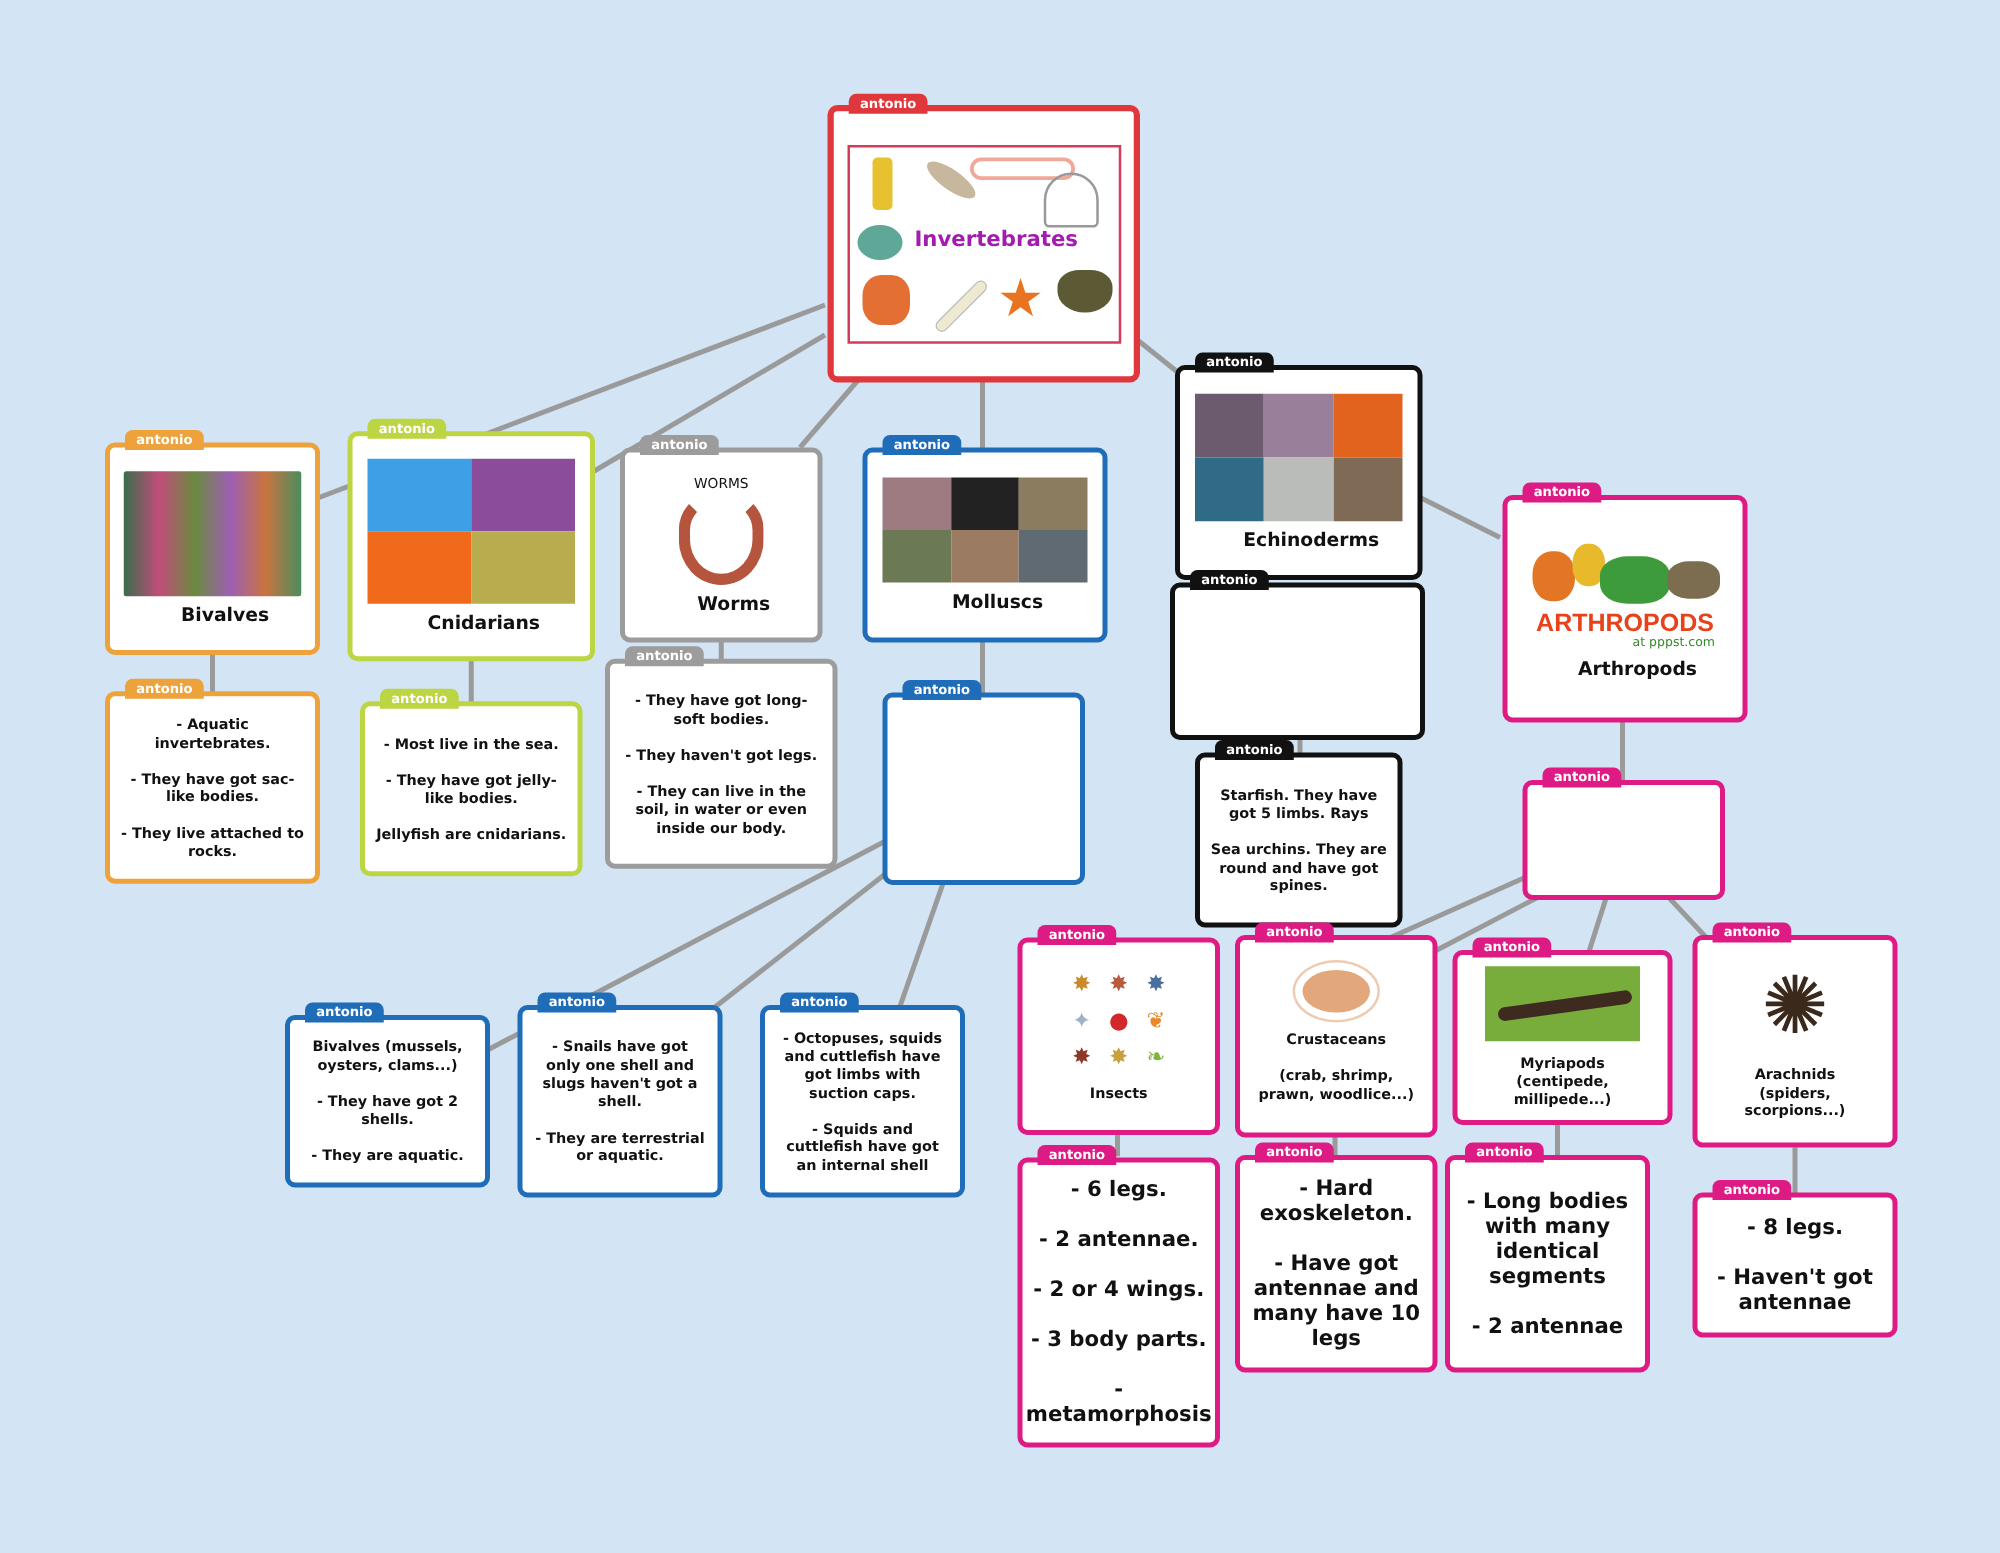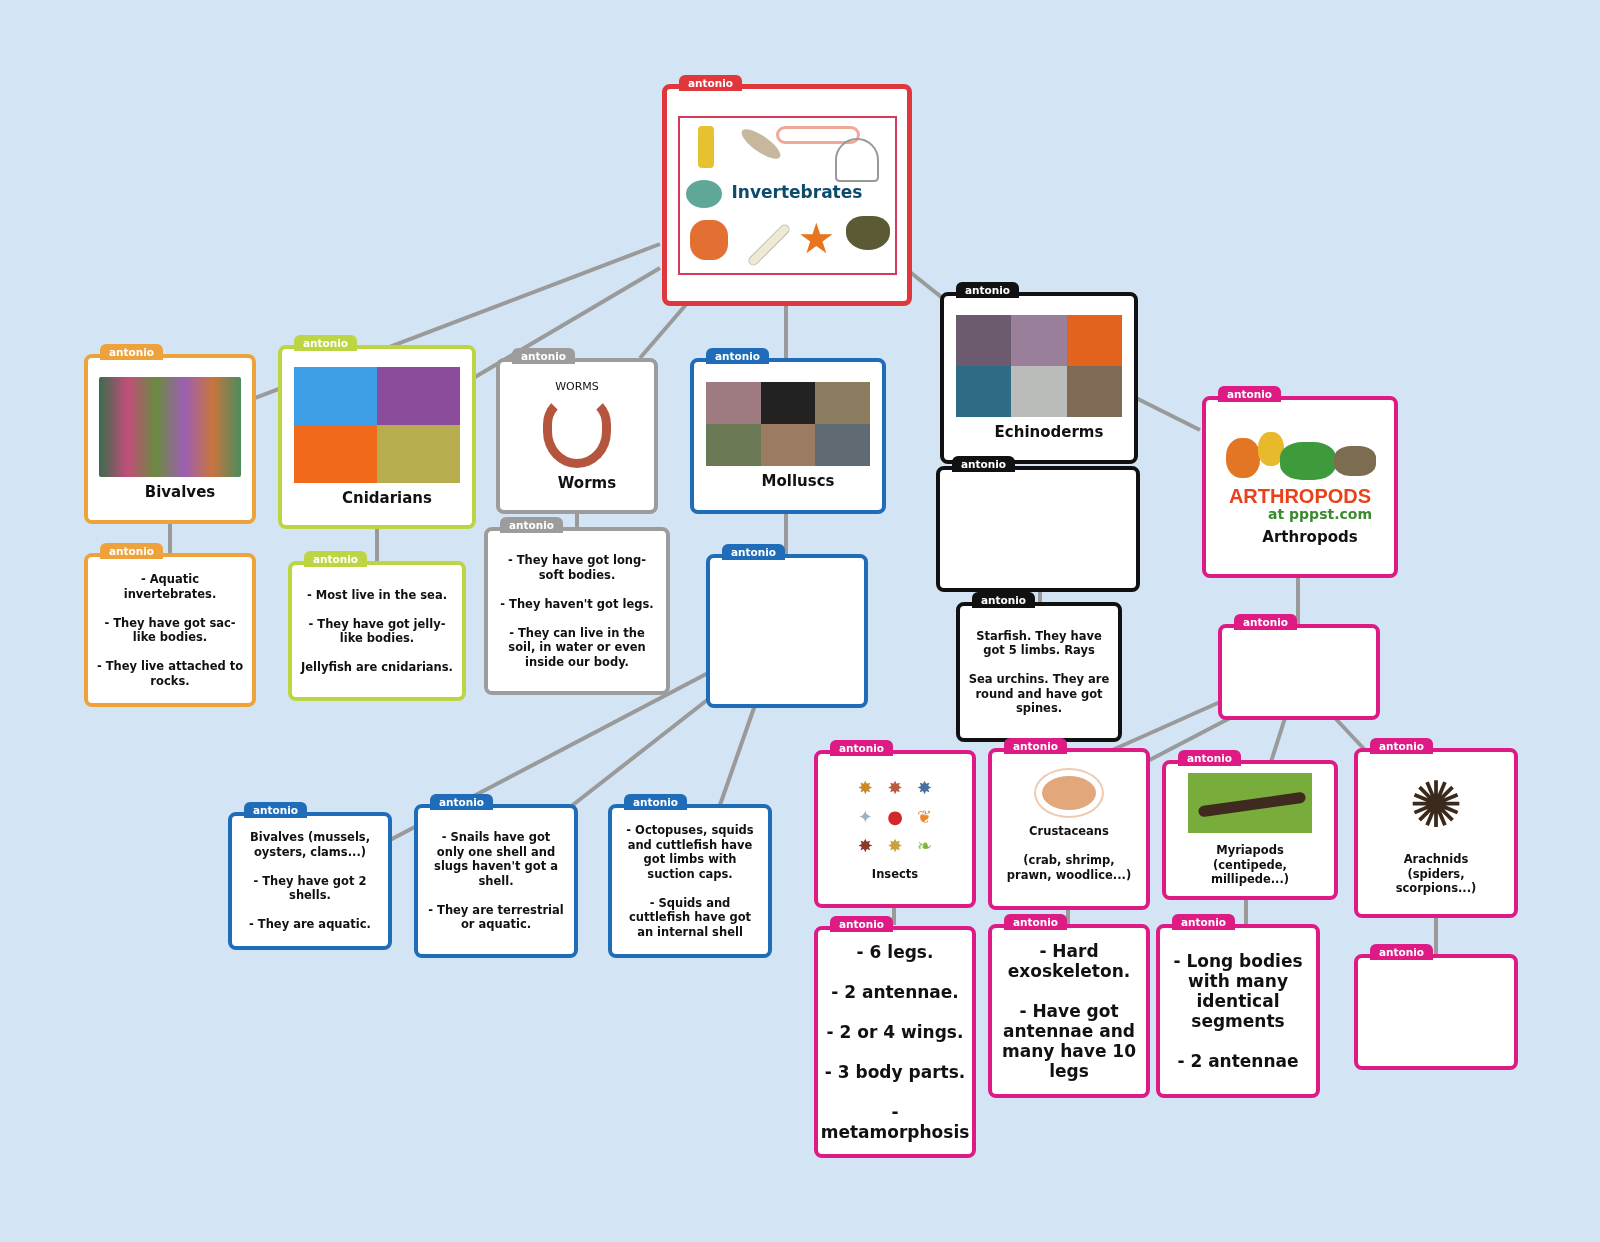--- a/index.html
+++ b/index.html
@@ -51,21 +51,21 @@
 </svg>
 
 <div class="node red" style="left:662px;top:84px;width:250px;height:222px;border-width:5px;">
   <span class="tag">antonio</span>
   <div style="width:215px;height:155px;border:2px solid #d33a5c;position:relative;background:#fff;">
     <div style="position:absolute;left:18px;top:8px;width:16px;height:42px;background:#e7c230;border-radius:4px;"></div>
     <div style="position:absolute;left:58px;top:18px;width:46px;height:16px;background:#c7b79d;border-radius:50%;transform:rotate(35deg);"></div>
     <div style="position:absolute;left:96px;top:8px;width:78px;height:12px;border:3px solid #f0a898;border-radius:10px;"></div>
     <div style="position:absolute;left:155px;top:20px;width:40px;height:40px;border:2px solid #999;border-radius:50% 50% 10% 10%;"></div>
     <div style="position:absolute;left:6px;top:62px;width:36px;height:28px;background:#5fa897;border-radius:50%;"></div>
-    <div style="position:absolute;left:52px;top:64px;color:#0c4a6e;font-size:17px;font-weight:bold;">Invertebrates</div>
+    <div style="position:absolute;left:52px;top:64px;color:#a21caf;font-size:17px;font-weight:bold;">Invertebrates</div>
     <div style="position:absolute;left:10px;top:102px;width:38px;height:40px;background:#e36f33;border-radius:40%;"></div>
     <div style="position:absolute;left:62px;top:122px;width:52px;height:8px;background:#eeead2;border:1px solid #bbb;border-radius:6px;transform:rotate(-45deg);"></div>
     <div style="position:absolute;left:118px;top:100px;color:#e8741f;font-size:42px;line-height:42px;">★</div>
     <div style="position:absolute;left:166px;top:98px;width:44px;height:34px;background:#5b5a35;border-radius:40% 40% 50% 50%;"></div>
   </div>
 </div>
 
 <div class="node orange" style="left:84px;top:354px;width:172px;height:170px;">
   <span class="tag">antonio</span>
   <div class="img" style="width:142px;height:100px;background:linear-gradient(90deg,#3a6c4c,#c24d7a,#6b8a3f,#9d5fb3,#c9743f,#4a8d5e);"></div>
@@ -174,21 +174,21 @@
 
 <div class="node pink" style="left:1202px;top:396px;width:196px;height:182px;">
   <span class="tag">antonio</span>
   <div style="width:160px;height:58px;position:relative;">
     <div style="position:absolute;left:6px;top:10px;width:34px;height:40px;background:#e37625;border-radius:45%;"></div>
     <div style="position:absolute;left:38px;top:4px;width:26px;height:34px;background:#e8b92b;border-radius:45%;"></div>
     <div style="position:absolute;left:60px;top:14px;width:56px;height:38px;background:#3e9b3b;border-radius:40%;"></div>
     <div style="position:absolute;left:114px;top:18px;width:42px;height:30px;background:#7c6c50;border-radius:40%;"></div>
   </div>
   <div style="color:#e8421a;font-weight:bold;font-size:20px;line-height:20px;font-family:'Liberation Sans',sans-serif;">ARTHROPODS</div>
-  <div style="color:#3a8a2f;font-weight:bold;font-size:14px;align-self:flex-end;margin-right:22px;padding-left:24px;">at pppst.com</div>
+  <div style="color:#3a8a2f;font-weight:normal;font-size:10px;align-self:flex-end;margin-right:22px;padding-left:24px;">at pppst.com</div>
   <div class="title">Arthropods</div>
 </div>
 <div class="node pink" style="left:1218px;top:624px;width:162px;height:96px;">
   <span class="tag">antonio</span>
 </div>
 
 <div class="node pink" style="left:814px;top:750px;width:162px;height:158px;">
   <span class="tag">antonio</span>
   <div style="width:84px;height:82px;display:grid;grid-template-columns:repeat(3,1fr);gap:5px;font-size:18px;line-height:22px;">
     <span style="color:#c98a2c;">✸</span>
@@ -246,13 +246,16 @@
 </div>
 
 <div class="node pink" style="left:1354px;top:748px;width:164px;height:170px;">
   <span class="tag">antonio</span>
   <div style="font-size:64px;line-height:70px;color:#3b2a1c;">✺</div>
   <div class="txt" style="margin-top:12px;">Arachnids
 (spiders, scorpions...)</div>
 </div>
 <div class="node pink" style="left:1354px;top:954px;width:164px;height:116px;">
   <span class="tag">antonio</span>
+  <div class="txt big">- 8 legs.
+
+- Haven't got antennae</div>
 </div>
 
 </body></html>

